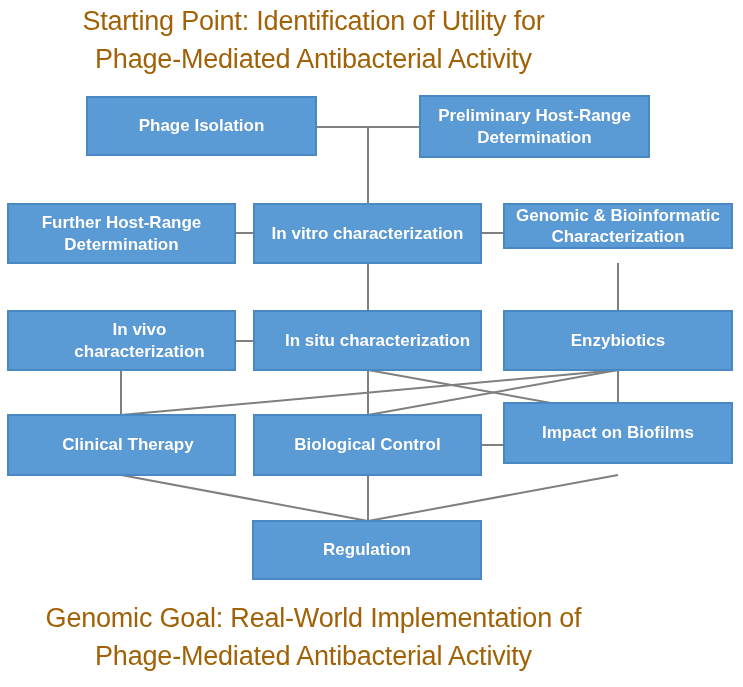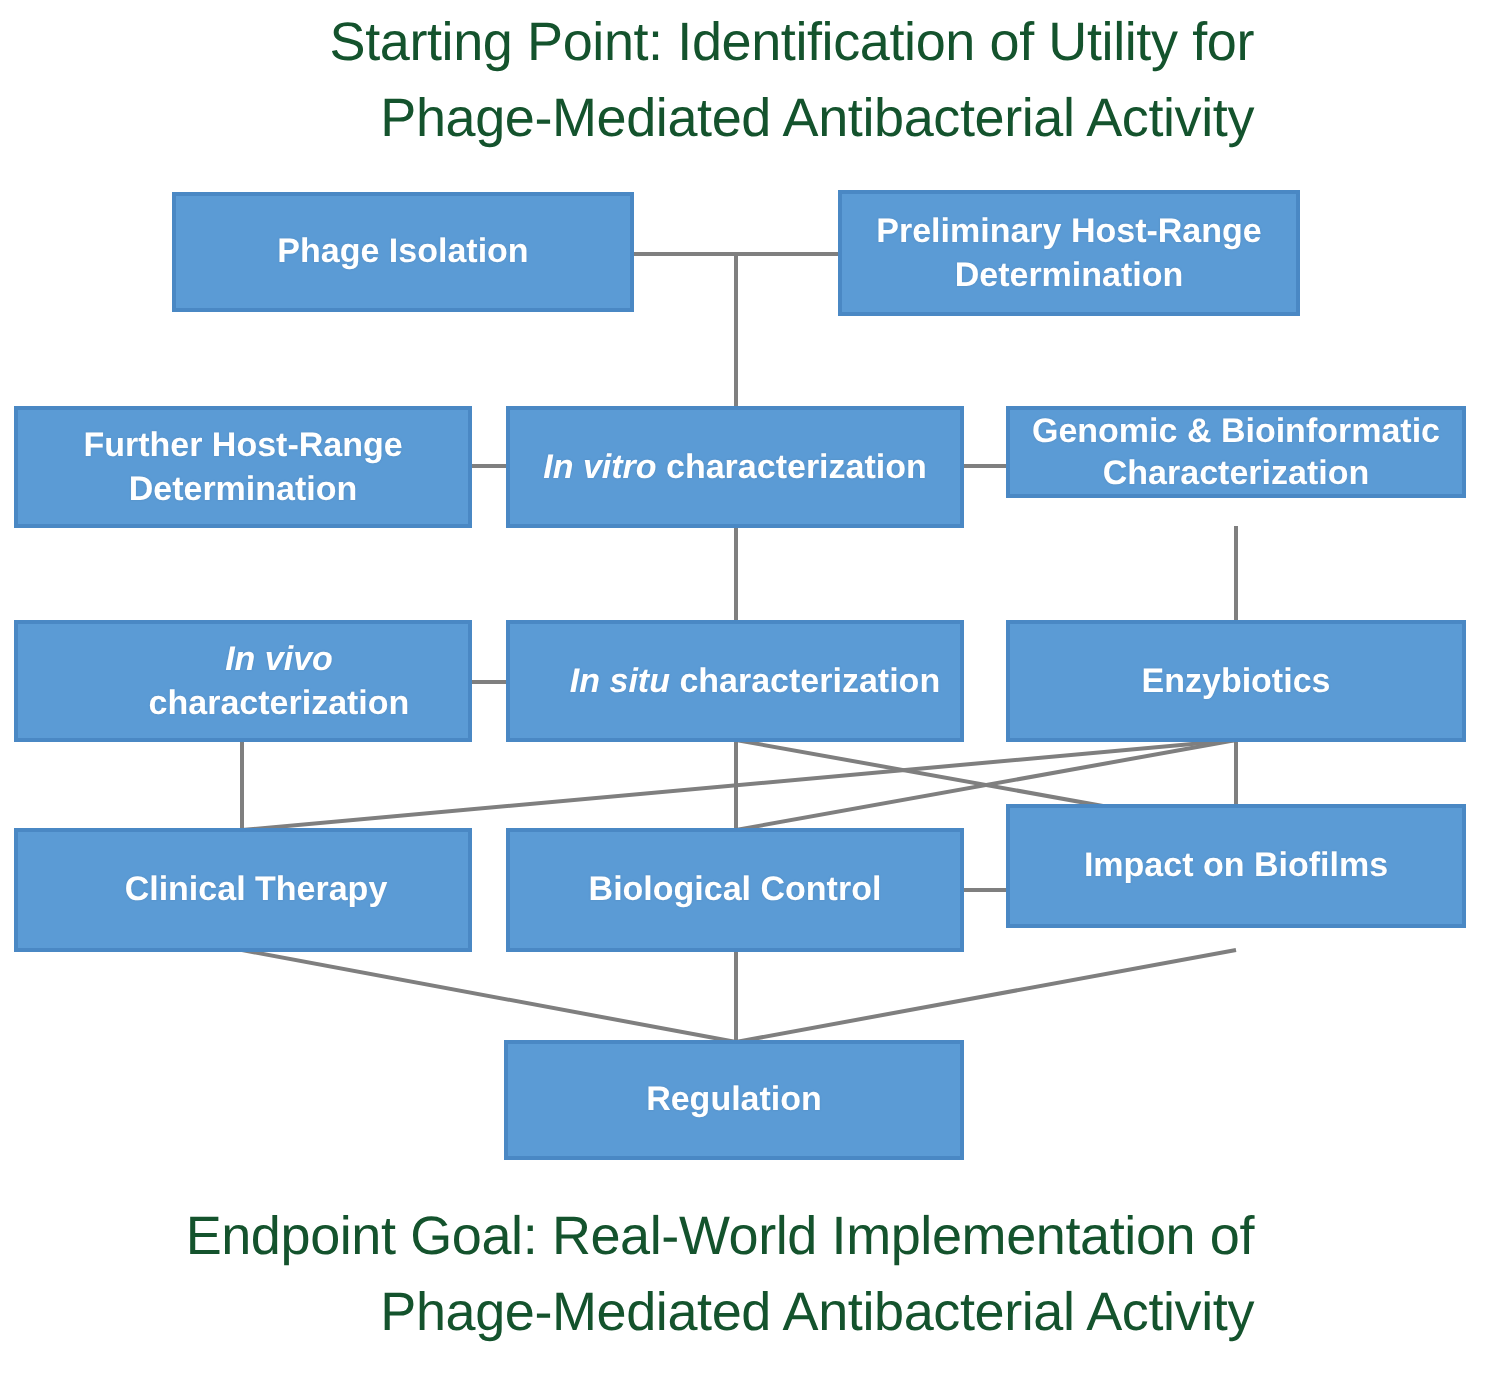--- a/index.html
+++ b/index.html
@@ -12,22 +12,22 @@
     width: 743px;
     height: 687px;
     background: #ffffff;
     font-family: "Liberation Sans", sans-serif;
     overflow: hidden;
   }
   .title {
     position: absolute;
     left: 0;
     width: 627px;
-    text-align: right;
-    color: #14532d;
+    text-align: center;
+    color: #a16207;
     font-size: 27px;
     line-height: 38px;
     letter-spacing: -0.2px;
   }
   .title-top { top: 2px; }
   .title-bottom { top: 599px; }
   svg.connectors {
     position: absolute;
     left: 0;
     top: 0;
@@ -49,21 +49,21 @@
     align-items: center;
     justify-content: center;
     text-align: center;
     color: #ffffff;
     font-size: 17px;
     font-weight: bold;
     line-height: 1.25;
     padding: 2px 8px;
     text-shadow: 0 0 1px rgba(70,110,150,0.35);
   }
-  .node .it { font-style: italic; }
+  .node .it { }
 
   
   #n-phage       { left: 86px;  top: 96px;  width: 231px; height: 60px; }
   #n-preliminary { left: 419px; top: 95px;  width: 231px; height: 63px; }
   #n-further     { left: 7px;   top: 203px; width: 229px; height: 61px; }
   #n-invitro     { left: 253px; top: 203px; width: 229px; height: 61px; }
   #n-genomic     { left: 503px; top: 203px; width: 230px; height: 46px; }
   #n-invivo      { left: 7px;   top: 310px; width: 229px; height: 61px; padding-left: 44px; }
   #n-insitu      { left: 253px; top: 310px; width: 229px; height: 61px; padding-left: 28px; }
   #n-enzybiotics { left: 503px; top: 310px; width: 230px; height: 61px; }
@@ -144,17 +144,17 @@
 
   <div class="node" id="n-impact">
     <span>Impact on Biofilms</span>
   </div>
 
   <div class="node" id="n-regulation">
     <span>Regulation</span>
   </div>
 
   <div class="title title-bottom">
-    <div>Endpoint Goal: Real-World Implementation of</div>
+    <div>Genomic Goal: Real-World Implementation of</div>
     <div>Phage-Mediated Antibacterial Activity</div>
   </div>
 
 </div>
 
 </body></html>

